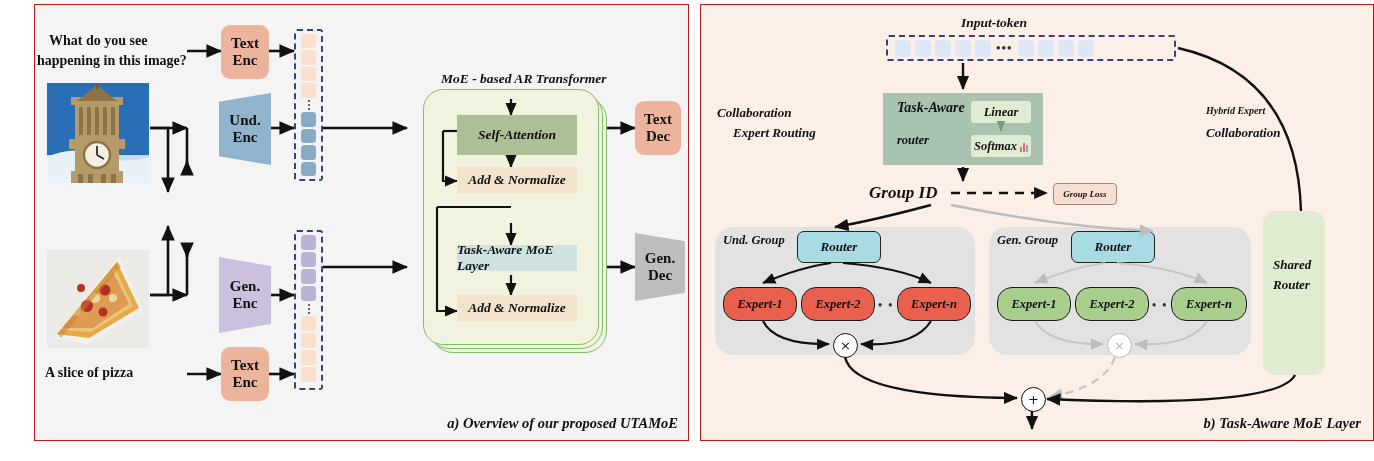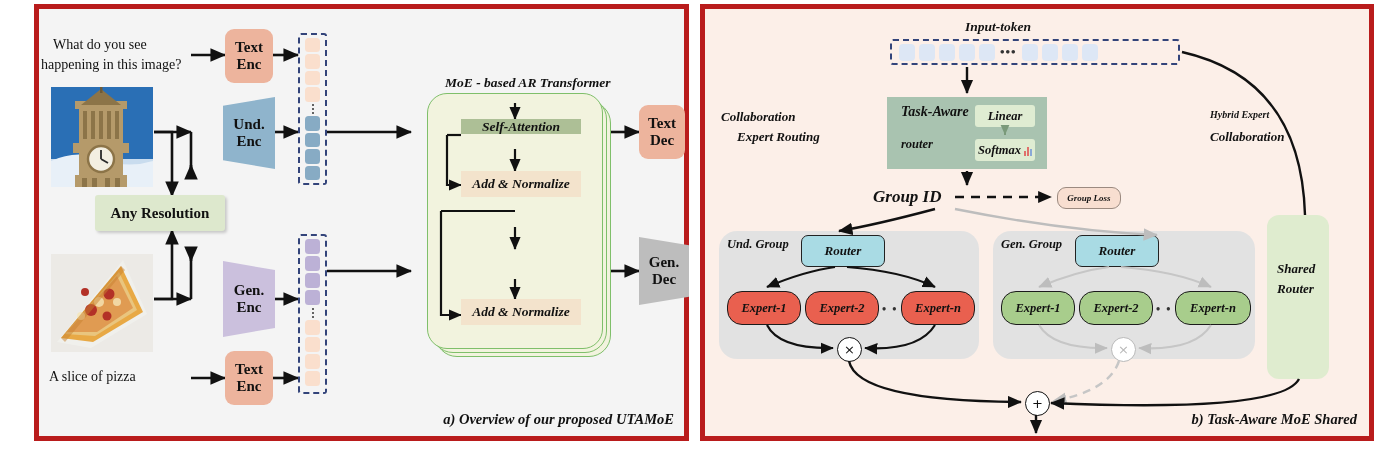--- a/index.html
+++ b/index.html
@@ -1,26 +1,26 @@
 <!DOCTYPE html>
 <html><head>
 <meta charset="utf-8">
 <style>
   html,body{margin:0;padding:0;background:#ffffff;}
   body{font-family:"Liberation Serif", serif;}
   #fig{position:relative;width:1374px;height:461px;overflow:hidden;background:#fff;}
 
-  .panel{position:absolute;top:4px;height:437px;border:5px solid #b91c1c;box-sizing:border-box;}
+  .panel{position:absolute;top:4px;height:437px;border:1px solid #b91c1c;box-sizing:border-box;}
   #panelA{left:34px;width:655px;background:#f4f4f4;}
   #panelB{left:700px;width:674px;background:#fcefe8;}
 
   .cap{position:absolute;font-style:italic;font-weight:bold;font-size:14.5px;color:#111;white-space:nowrap;}
 
   .txt{position:absolute;color:#111;white-space:nowrap;}
-  .bold{font-weight:normal;text-align:center;}
+  .bold{font-weight:bold;text-align:center;}
 
   
   .box{position:absolute;box-sizing:border-box;display:flex;align-items:center;justify-content:center;
        text-align:center;line-height:1.12;}
   .rbox{border-radius:9px;}
 
   .textenc{background:#edb49d;color:#111;font-weight:bold;font-size:15px;}
   .textdec{background:#edb49d;color:#111;font-weight:bold;font-size:15px;border-radius:9px;}
   .anyres{background:#dde8cd;color:#111;font-weight:bold;font-size:15px;border-radius:3px;
           box-shadow:2px 2px 3px rgba(0,0,0,.18);}
@@ -57,21 +57,21 @@
 
   
   .inputSeq{position:absolute;border:2.4px dashed #33447a;border-radius:3px;box-sizing:border-box;
             display:flex;align-items:center;gap:4px;padding:0 7px;background:transparent;}
   .itok{width:16px;height:17px;border-radius:4px;background:#dde7f5;}
   .hdots{color:#333;font-weight:bold;font-size:13px;letter-spacing:1px;line-height:0;padding:0 1px;}
 
   .router-outer{position:absolute;background:#a9c3b0;box-sizing:border-box;}
   .subbox{position:absolute;background:#dfecd2;border-radius:3px;display:flex;align-items:center;
           justify-content:center;font-style:italic;font-weight:bold;font-size:12.5px;color:#111;gap:3px;}
-  .grouploss{position:absolute;background:#f8ded0;border:1px solid #9b8a80;border-radius:9px;
+  .grouploss{position:absolute;background:#f8ded0;border:1px solid #9b8a80;border-radius:4px;
              display:flex;align-items:center;justify-content:center;font-style:italic;font-weight:bold;
              font-size:9px;color:#111;}
 
   .grpbg{position:absolute;background:#e2e2e2;border-radius:18px;}
   .sharedbg{position:absolute;background:#dfeccf;border-radius:12px;}
   .routerbox{position:absolute;background:#a9dbe4;border:1.6px solid #222;border-radius:7px;
              display:flex;align-items:center;justify-content:center;font-style:italic;font-weight:bold;
              font-size:13px;color:#111;}
   .expert{position:absolute;border:1.6px solid #1b1b1b;border-radius:15px;display:flex;align-items:center;
           justify-content:center;font-style:italic;font-weight:bold;font-size:12.5px;color:#111;}
@@ -198,23 +198,20 @@
     <div class="box rbox textenc" style="left:186px;top:20px;width:48px;height:54px;flex-direction:column;">
       <span>Text</span>
       <span>Enc</span>
     </div>
 
     <div class="box trap-right undenc" style="left:184px;top:88px;width:52px;height:72px;flex-direction:column;">
       <span>Und.</span>
       <span>Enc</span>
     </div>
 
-    <div class="box anyres" style="left:56px;top:186px;width:130px;height:36px;">
-      <span>Any Resolution</span>
-    </div>
 
     <div class="box trap-left genenc" style="left:184px;top:252px;width:52px;height:76px;flex-direction:column;">
       <span>Gen.</span>
       <span>Enc</span>
     </div>
 
     <div class="box rbox textenc" style="left:186px;top:342px;width:48px;height:54px;flex-direction:column;">
       <span>Text</span>
       <span>Enc</span>
     </div>
@@ -269,25 +266,28 @@
         <path d="M88,186 L88,206"></path>
         <path d="M20,42 L20,92 L34,92"></path>
         <path d="M14,118 L14,222 L34,222"></path>
       </g>
       <g stroke="#111" stroke-width="2.2" fill="none">
         <path d="M34,42 L20,42"></path>
         <path d="M88,118 L14,118"></path>
       </g>
     </svg>
 
-    <div class="tfrow selfatt" style="left:422px;top:110px;width:120px;height:15px;">
+    <div class="tfrow selfatt" style="left:422px;top:110px;width:120px;height:40px;">
       <span>Self-Attention</span>
     </div>
     <div class="tfrow addnorm" style="left:422px;top:162px;width:120px;height:26px;">
       <span>Add &amp; Normalize</span>
+    </div>
+    <div class="tfrow moelayer" style="left:422px;top:240px;width:120px;height:26px;">
+      <span>Task-Aware MoE Layer</span>
     </div>
     <div class="tfrow addnorm" style="left:422px;top:290px;width:120px;height:26px;">
       <span>Add &amp; Normalize</span>
     </div>
 
     <div class="box textdec" style="left:600px;top:96px;width:46px;height:54px;flex-direction:column;">
       <span>Text</span>
       <span>Dec</span>
     </div>
 
@@ -443,16 +443,16 @@
 
       <path d="M414,352 Q404,382 348,392" stroke="#c6c6c6" stroke-width="2.4" fill="none" stroke-dasharray="8 6" marker-end="url(#bhl)"></path>
 
       <path d="M477,43 Q596,70 600,206" stroke="#111" stroke-width="2.4" fill="none"></path>
 
       <path d="M594,370 Q576,404 346,394" stroke="#111" stroke-width="2.4" fill="none" marker-end="url(#bh)"></path>
 
       <path d="M331,406 L331,424" stroke="#111" stroke-width="2.4" fill="none" marker-end="url(#bh)"></path>
     </svg>
 
-    <div class="cap" style="right:12px;bottom:8px;">b) Task-Aware MoE Shared</div>
+    <div class="cap" style="right:12px;bottom:8px;">b) Task-Aware MoE Layer</div>
   </div>
 
 </div>
 
 </body></html>

